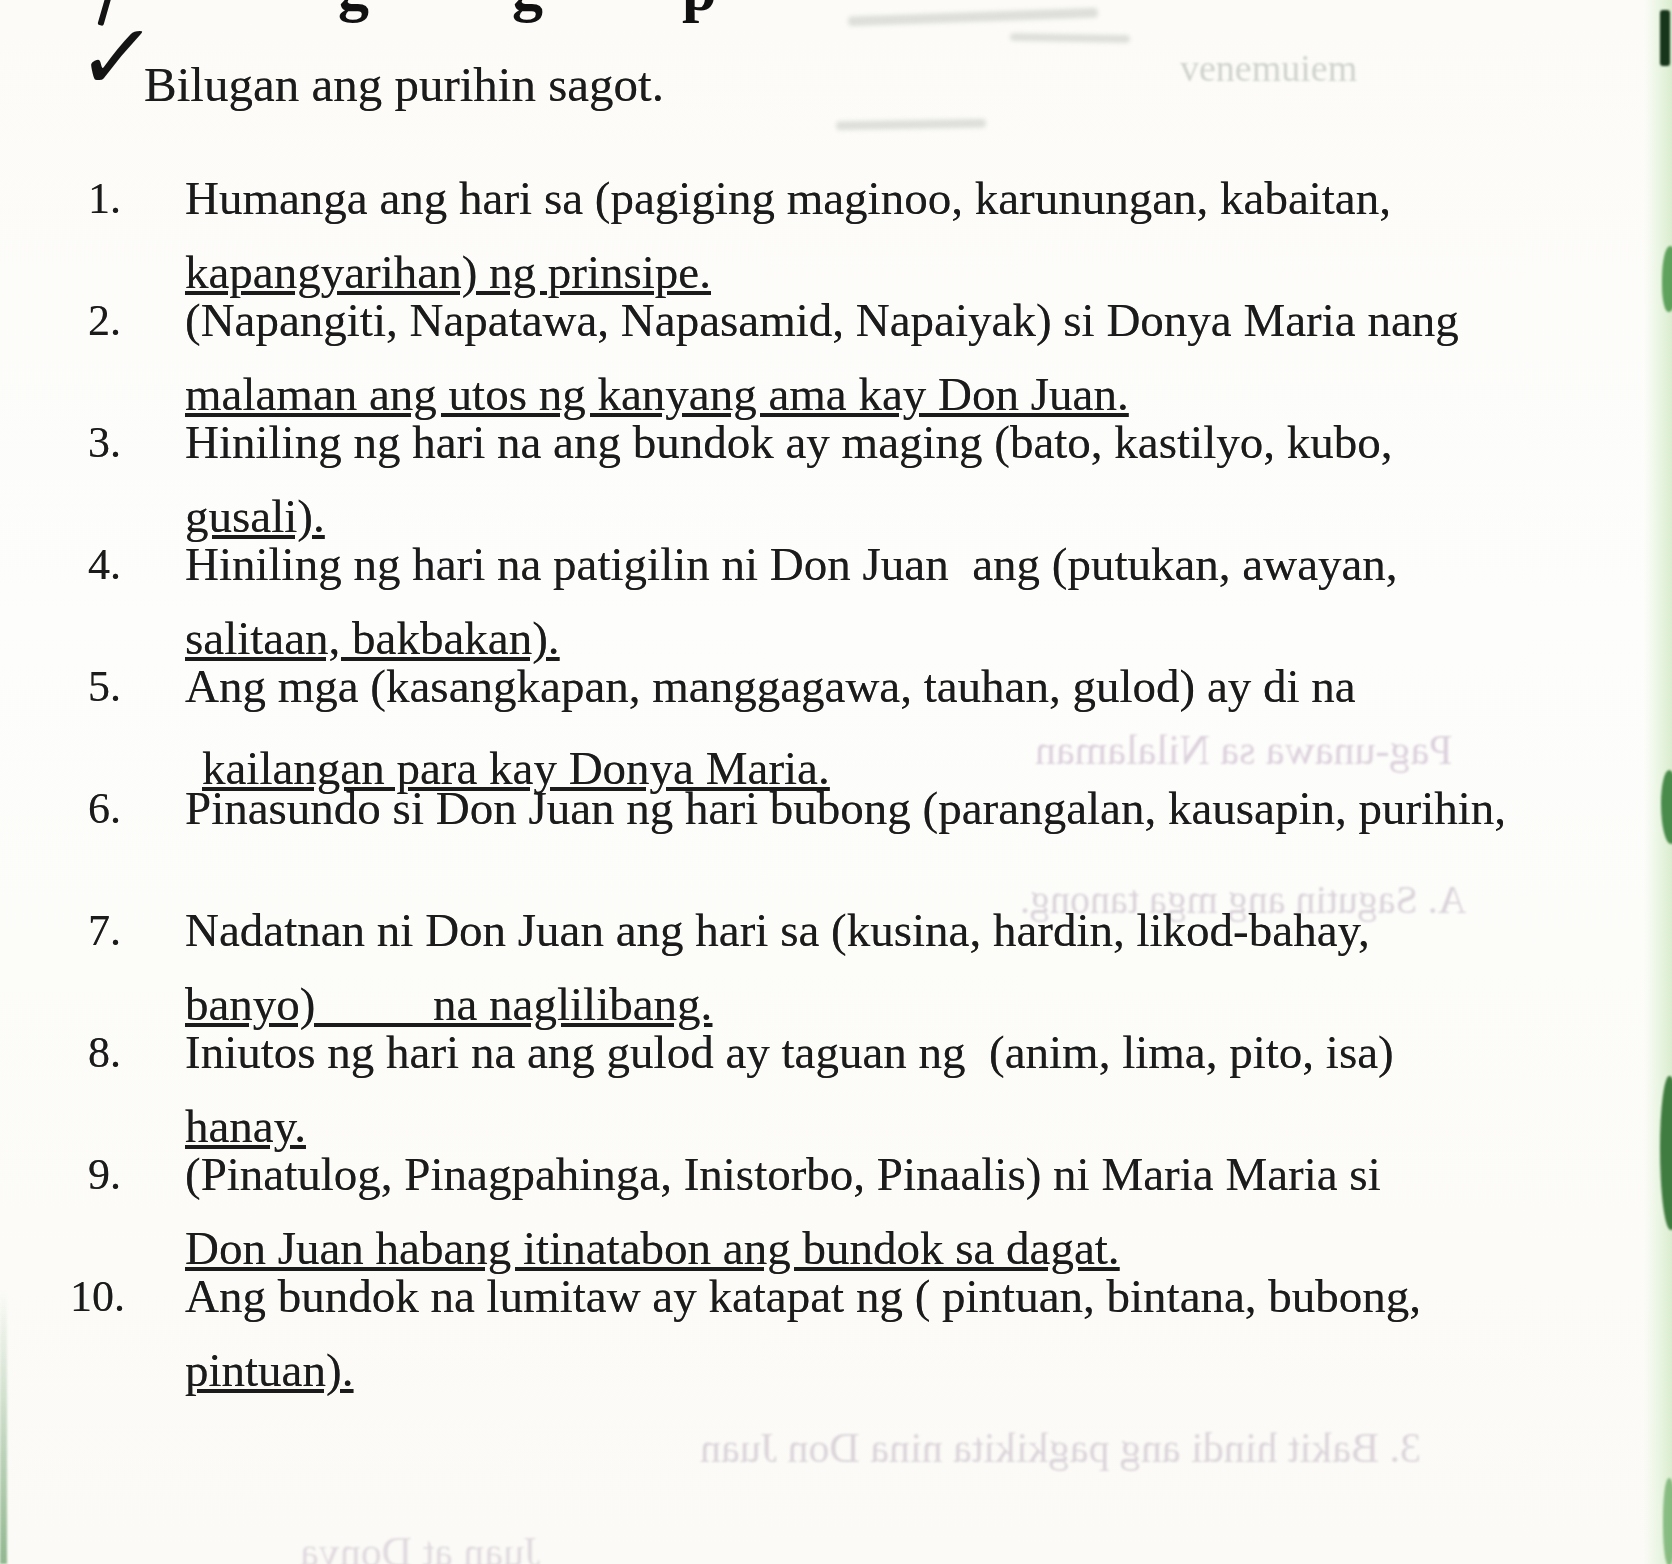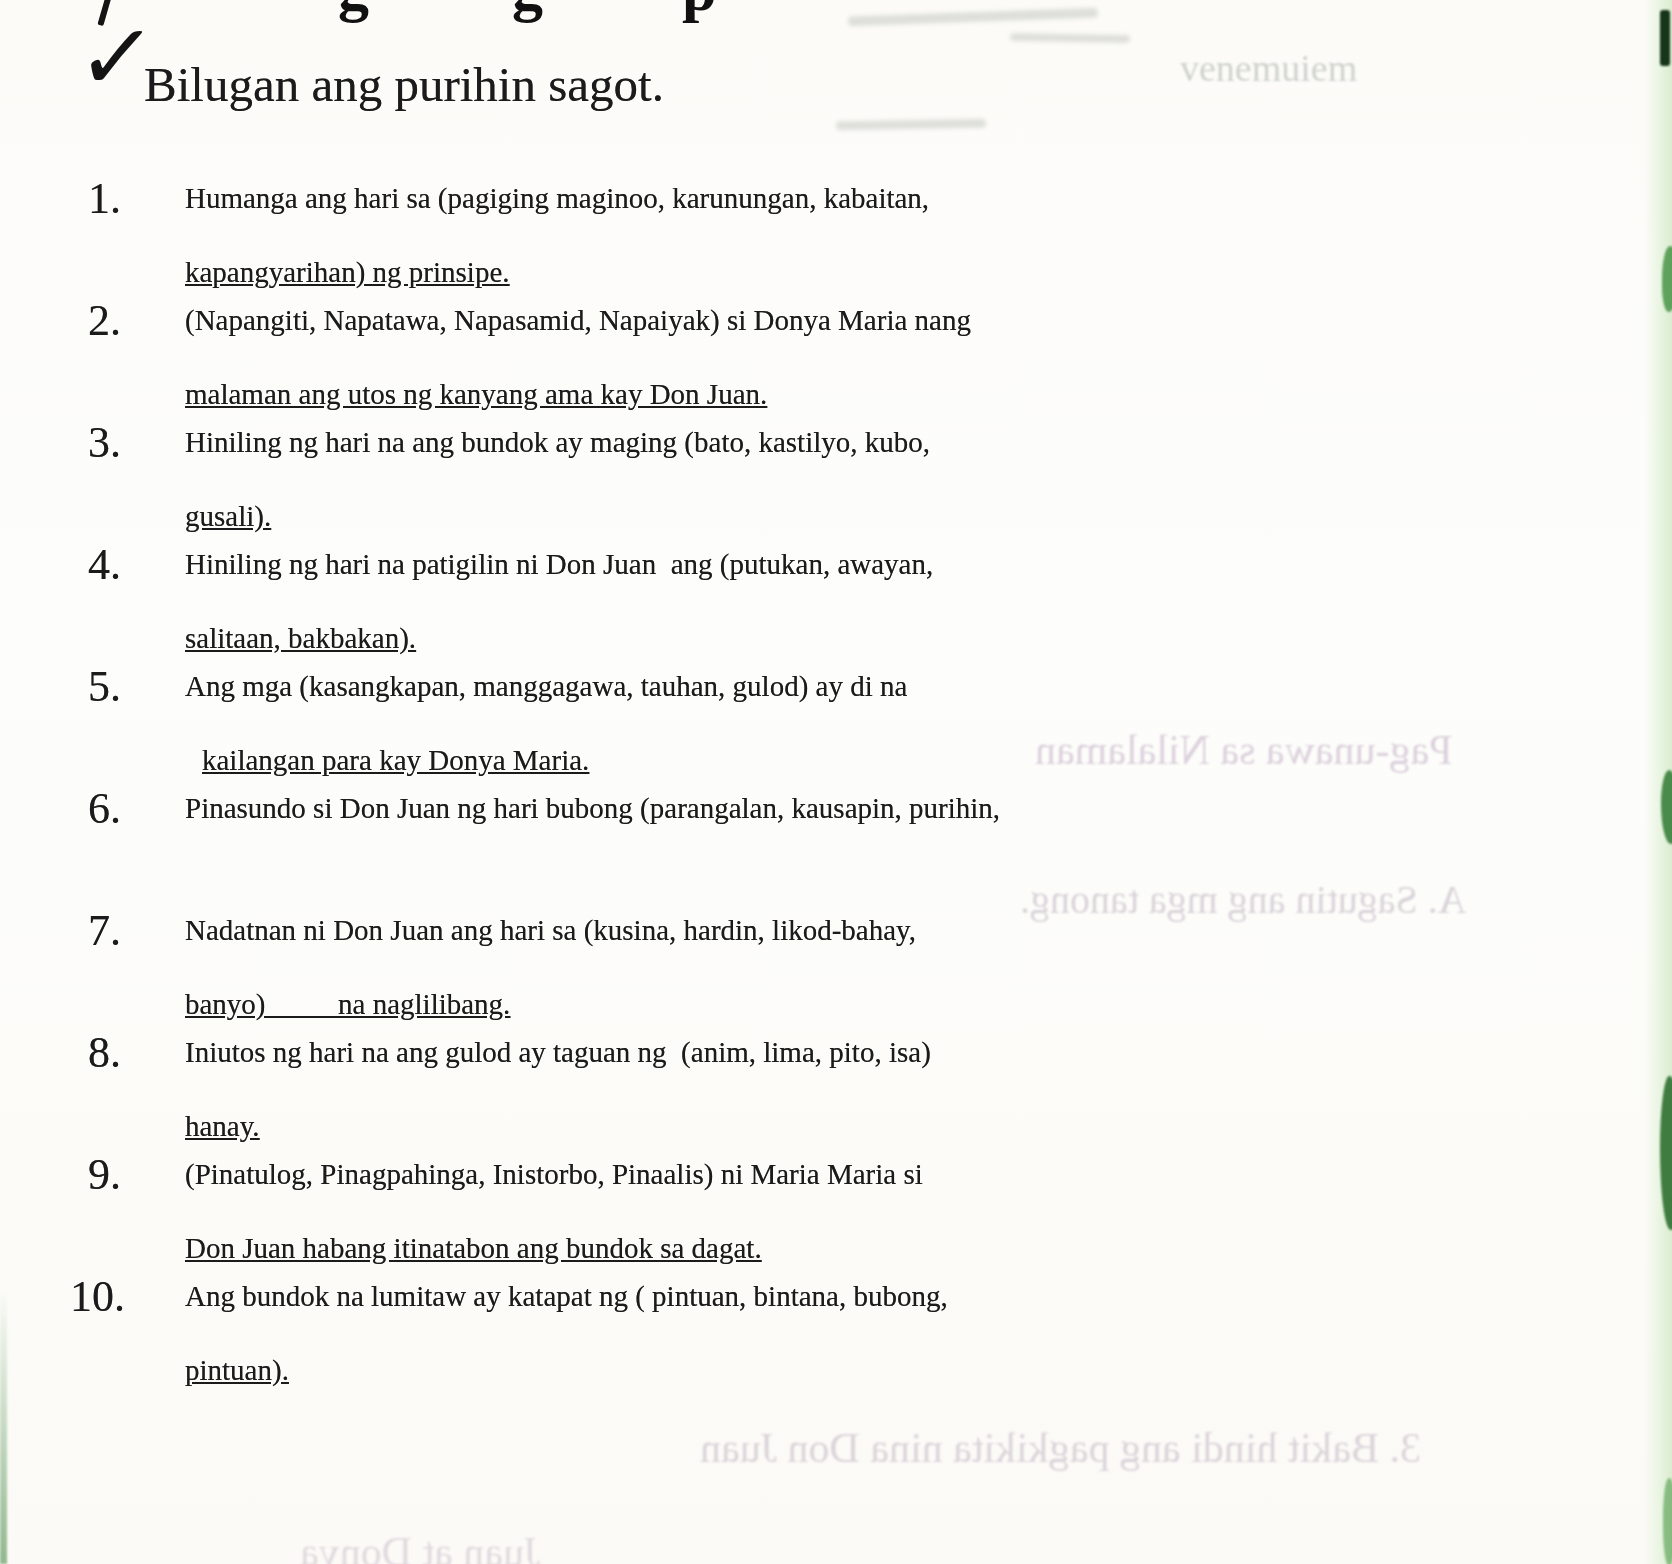--- a/index.html
+++ b/index.html
@@ -68,26 +68,26 @@
   }
   .question { position:relative; height:122px; }
   .num {
     position:absolute; left:88px; top:0; width:90px;
     font-size:44px; line-height:61px;
     text-shadow:0 0 0.6px rgba(20,20,20,0.65);
   }
   .question:nth-child(10) .num { left:70px; }
   .line {
     position:absolute; left:185px; display:block;
-    font-size:29px; line-height:61px; height:61px; white-space:pre;
+    font-size:47px; line-height:61px; height:61px; white-space:pre;
     text-shadow:0 0 0.6px rgba(20,20,20,0.65);
   }
   .line1 { top:0; }
   .line2 { top:74px;text-decoration:underline; }
-  .question:nth-child(5) .line2 { left:202px; }
+  .question:nth-child(5) .line2 { left:202px;margin-top:8px; }
 
   
   .green-edge {
     position:absolute; right:0; top:0; width:28px; height:100%;
     background:linear-gradient(to right, rgba(228,243,221,0) 0%, #e9f5e2 55%, #daeccf 100%);
   }
   .blob { position:absolute; filter:blur(1.2px); }
   .blob-topbar { right:2px; top:10px; width:10px; height:56px; background:#16351a; border-radius:3px; }
   .blob1 { right:-6px; top:246px; width:16px; height:66px; background:#3f8f3f; border-radius:50% 45% 55% 40%; opacity:.8; }
   .blob2 { right:-7px; top:770px; width:18px; height:74px; background:#2f7a33; border-radius:45% 55% 40% 55%; opacity:.85; }

